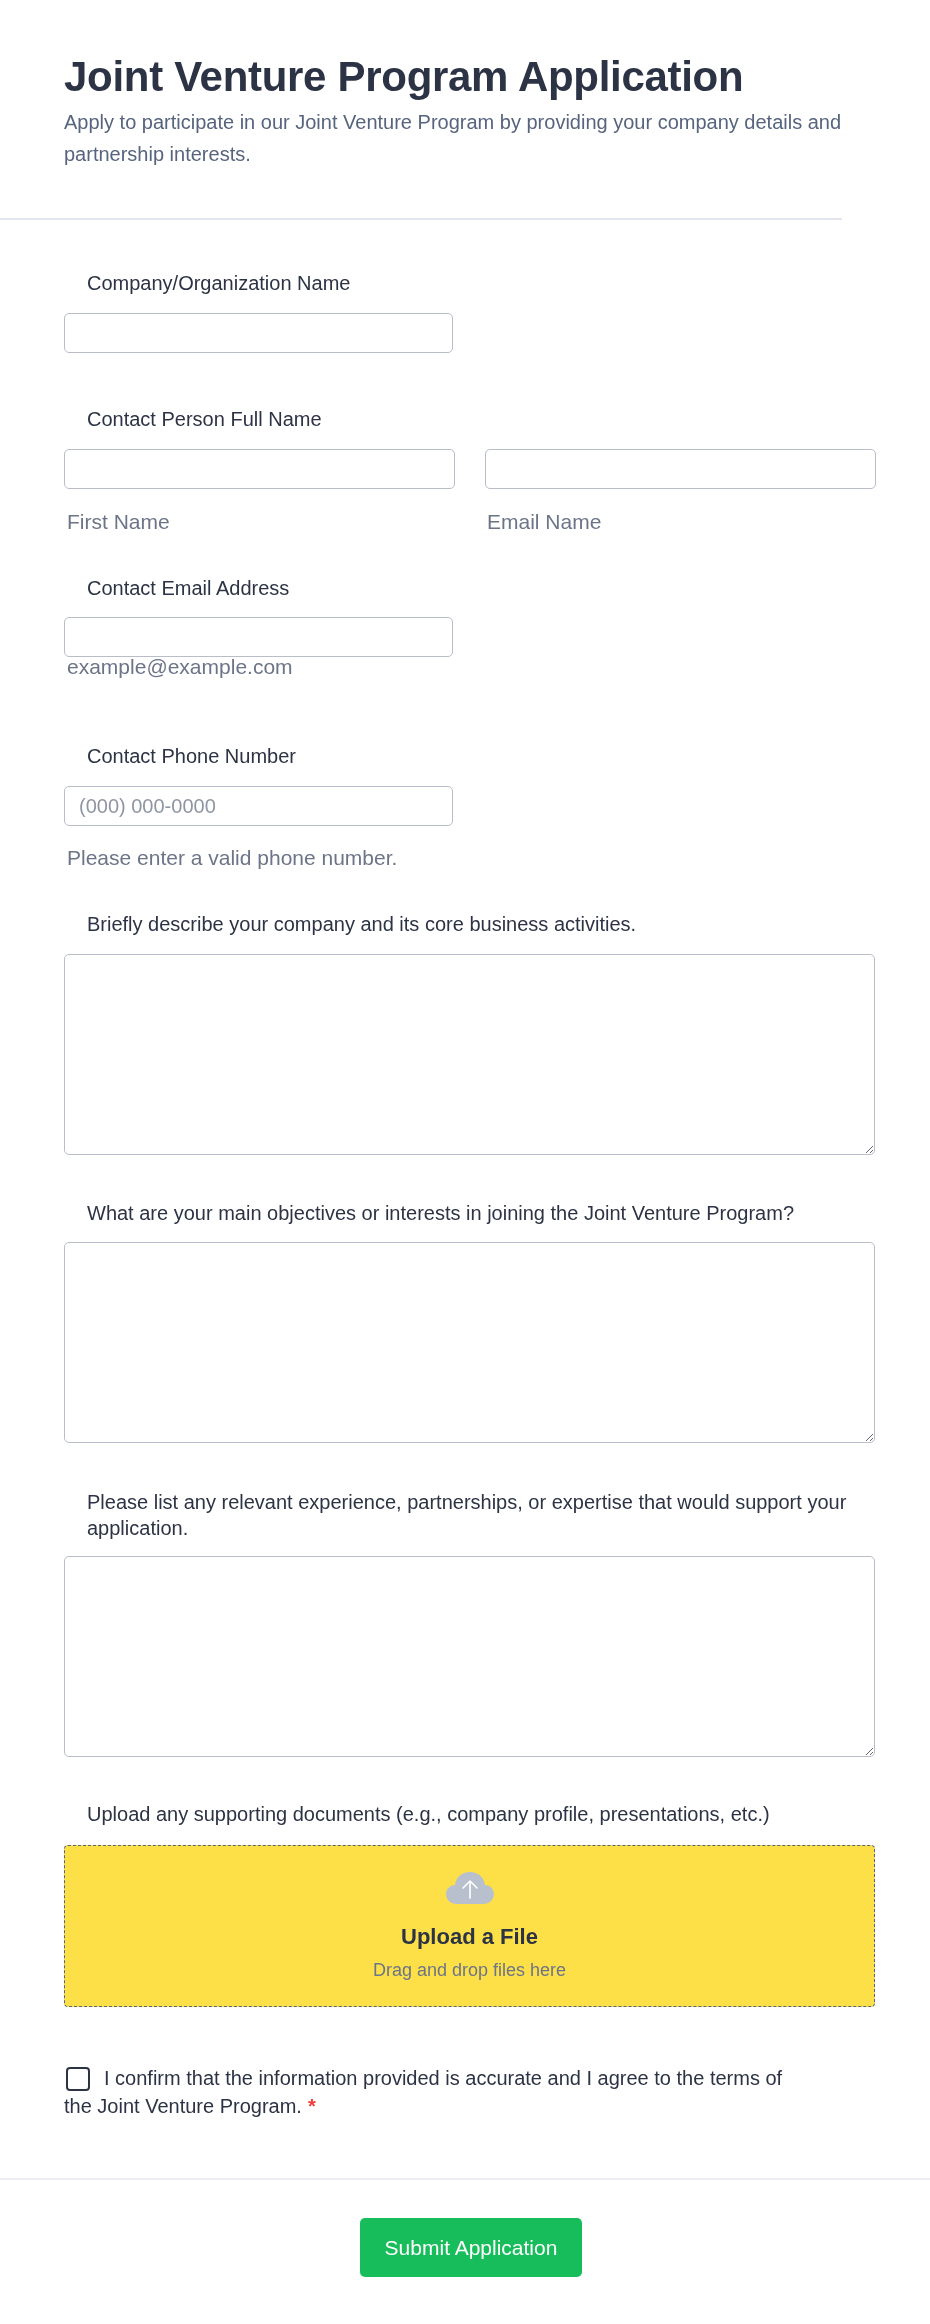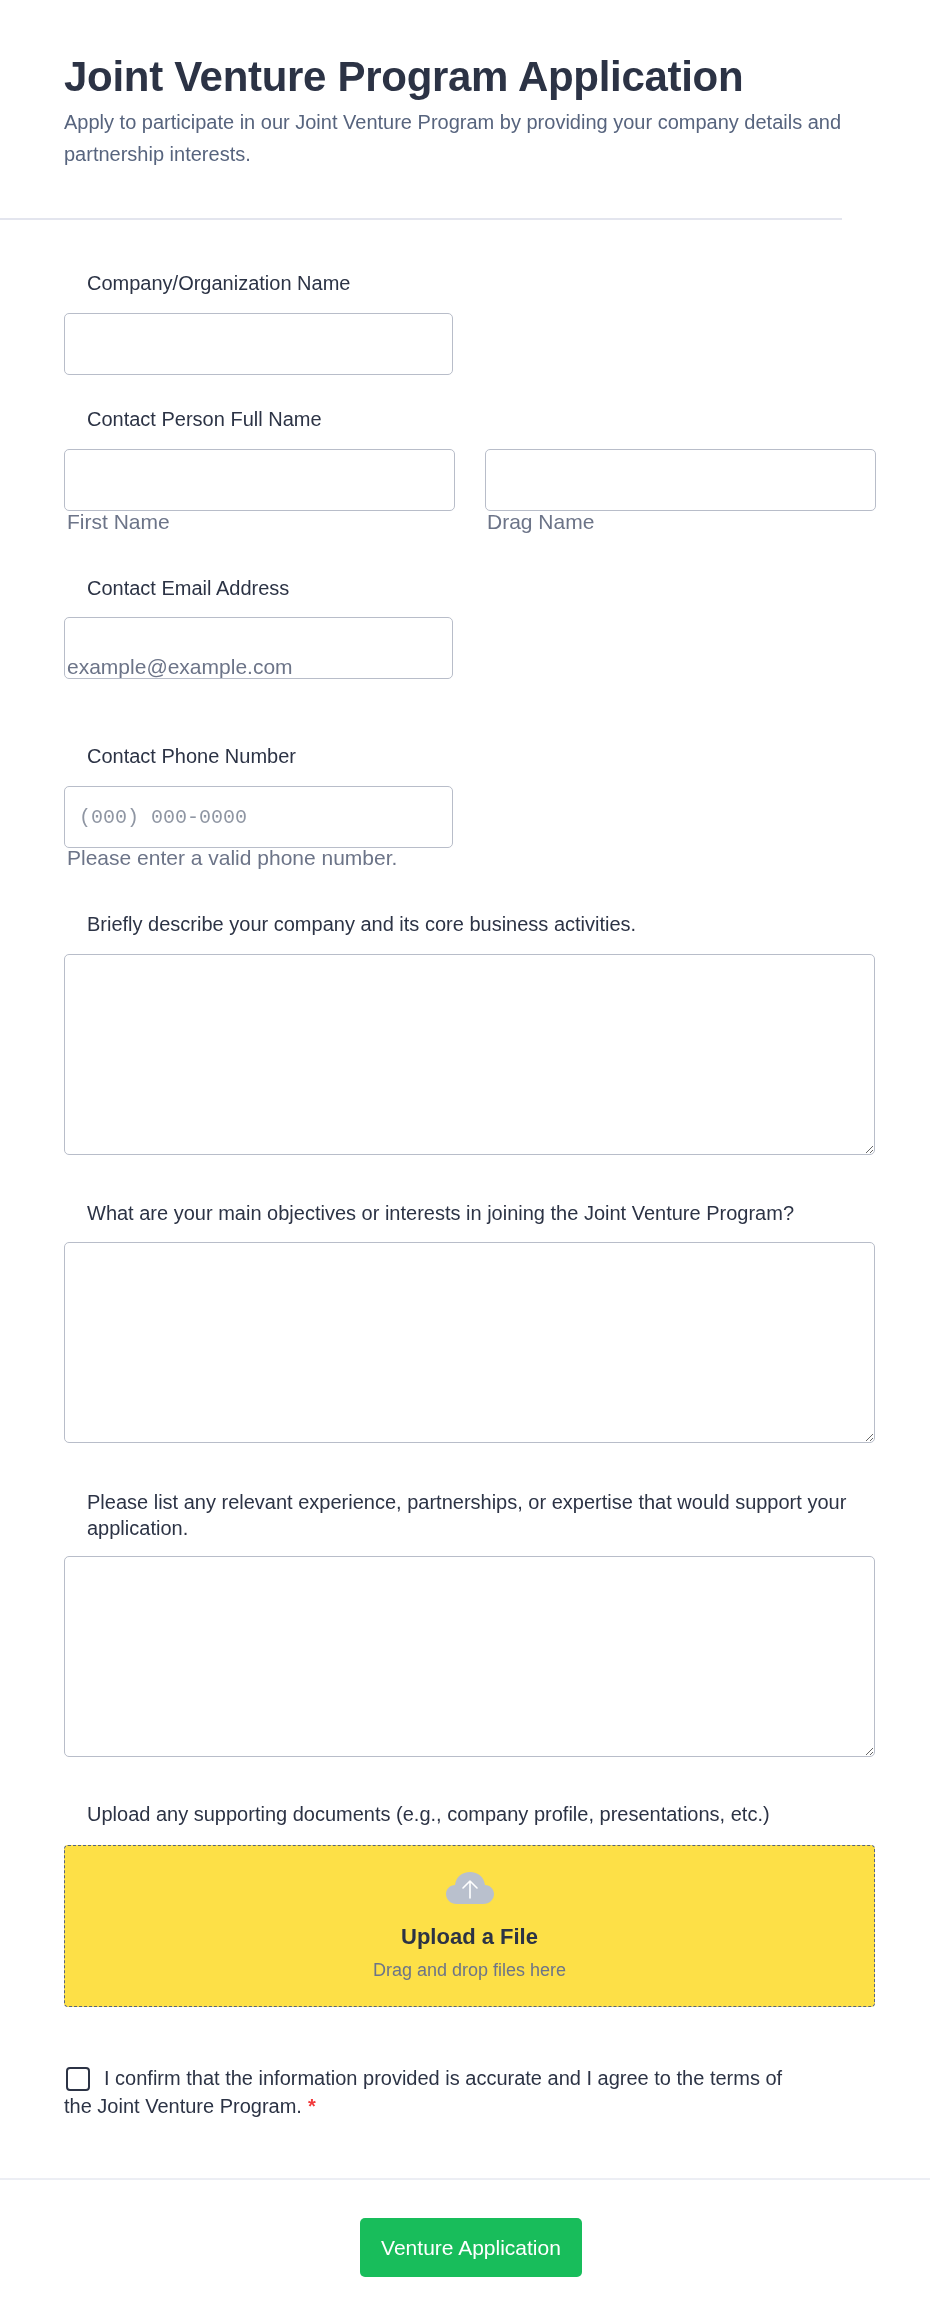--- a/index.html
+++ b/index.html
@@ -22,23 +22,23 @@
     }
     .subtitle {
       position: absolute; left: 64px; top: 106px; width: 820px;
       font-size: 20px; line-height: 32px; color: #57647e;
     }
     .label {
       position: absolute; left: 67px;
       font-size: 20px; color: #2c3345; line-height: 26px; margin-left: 20px;
     }
     .input {
-      position: absolute; height: 62px;
+      position: absolute; height: 40px;
       border: 1.5px solid #b8bdc9; border-radius: 5px; background: #fff;
-      font-family: Liberation Mono, monospace; font-size: 20px; color: #2c3345;
+      font-family: Liberation Sans, sans-serif; font-size: 20px; color: #2c3345;
       padding: 16px 14px; outline: none;
     }
     .input::placeholder { color: #8f96a3; }
     .sublabel {
       position: absolute; font-size: 21px; color: #6c7488; line-height: 18px;
     }
     .textarea {
       position: absolute; left: 64px; width: 811px; height: 201px;
       border: 1.5px solid #b8bdc9; border-radius: 5px; background: #fff;
       resize: vertical; font-family: "Liberation Sans", sans-serif; font-size: 18px;
@@ -85,21 +85,21 @@
   <p class="subtitle">Apply to participate in our Joint Venture Program by providing your company details and partnership interests.</p>
 </div>
 
 <label class="label" style="top:270px;">Company/Organization Name</label>
 <input class="input" style="left: 64px; top: 313px; width: 389px;" type="text" value="">
 
 <label class="label" style="top:406px;">Contact Person Full Name</label>
 <input class="input" style="left: 64px; top: 449px; width: 391px;" type="text" value="">
 <span class="sublabel" style="left:67px; top:513px;">First Name</span>
 <input class="input" style="left: 485px; top: 449px; width: 391px;" type="text" value="">
-<span class="sublabel" style="left:487px; top:513px;">Drag Name</span>
+<span class="sublabel" style="left:487px; top:513px;">Email Name</span>
 
 <label class="label" style="top:575px;">Contact Email Address</label>
 <input class="input" style="left: 64px; top: 617px; width: 389px;" type="email" value="">
 <span class="sublabel" style="left:67px; top:658px;">example@example.com</span>
 
 <label class="label" style="top:743px;">Contact Phone Number</label>
 <input class="input" style="left: 64px; top: 786px; width: 389px;" type="tel" placeholder="(000) 000-0000">
 <span class="sublabel" style="left:67px; top:849px;">Please enter a valid phone number.</span>
 
 <label class="label" style="top:911px;">Briefly describe your company and its core business activities.</label>
@@ -119,13 +119,13 @@
   </svg>
   <div class="upload-title">Upload a File</div>
   <div class="upload-sub">Drag and drop files here</div>
 </div>
 
 <div class="checkbox"></div>
 <p class="consent"><span>I confirm that the information provided is accurate and I agree to the terms of the Joint Venture Program.</span><span class="required">*</span></p>
 
 <div class="footer-divider"></div>
 
-<button class="submit">Venture Application</button>
+<button class="submit">Submit Application</button>
 
 </body></html>

